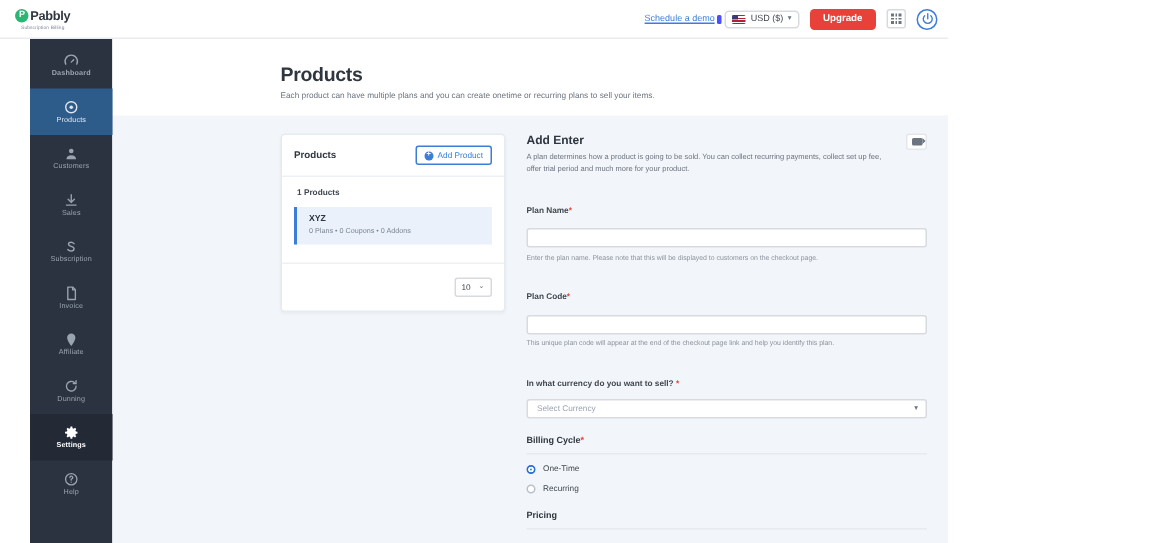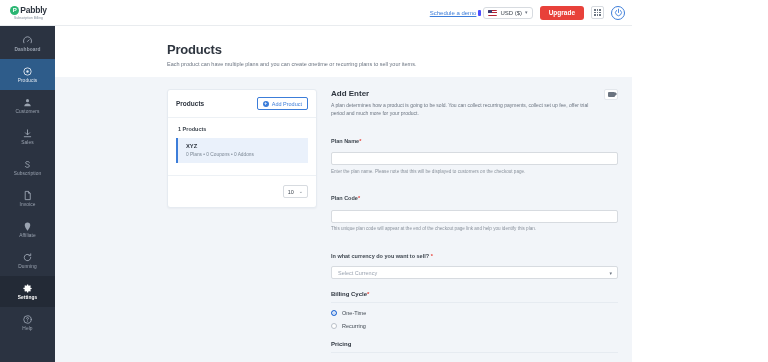--- a/index.html
+++ b/index.html
@@ -66,21 +66,21 @@
   }
   .grid-glyph { display: grid; grid-template-columns: repeat(3, 1.6px); gap: .8px; }
   .grid-glyph i { width: 1.6px; height: 1.6px; background: #6b7480; display:block; }
   .avatar-btn {
     width: 14px; height: 14px; border-radius: 50%; border: 1.2px solid #3c7dd9;
     display: flex; align-items: center; justify-content: center; cursor: pointer;
     background: #fff; color: #3c7dd9;
   }
 
   
-  .body-wrap { flex: 1 1 auto; display: flex; min-height: 0; }
+  .body-wrap { flex: 1 1 auto; display: flex; min-height: 0; padding-left: 20px; }
 
   
   .sidebar {
     width: 55px; flex: 0 0 55px; background: #2b3341;
     display: flex; flex-direction: column; padding-top: 2px;
   }
   .nav-item {
     height: 31px; display: flex; flex-direction: column;
     align-items: center; justify-content: center; gap: 2px;
     cursor: pointer; color: #9aa3b0; position: relative;

